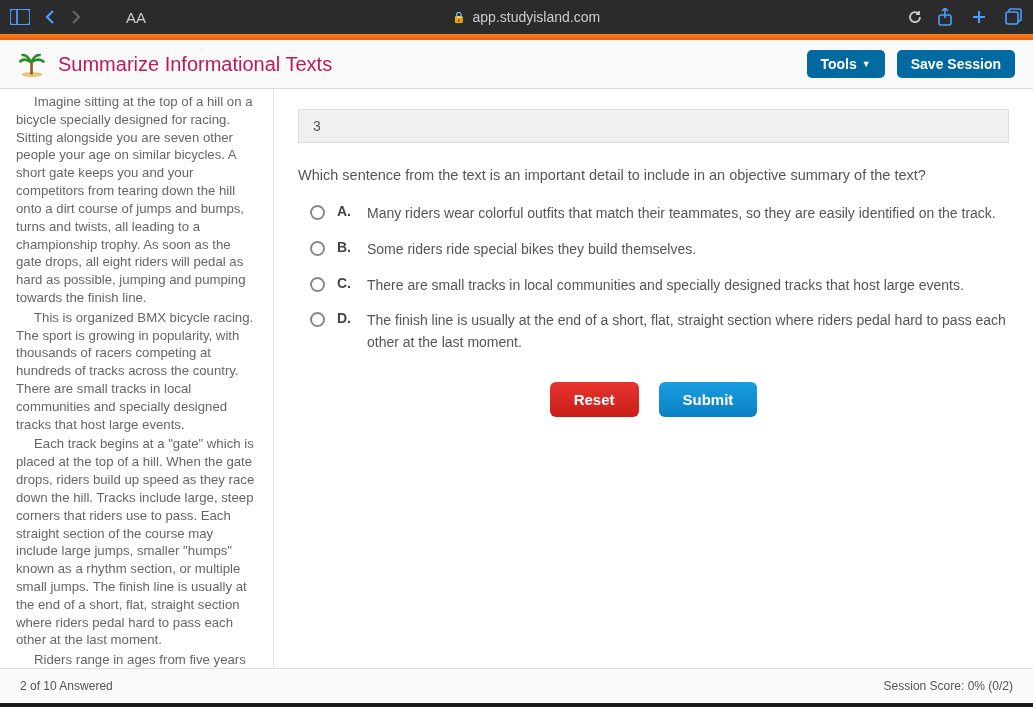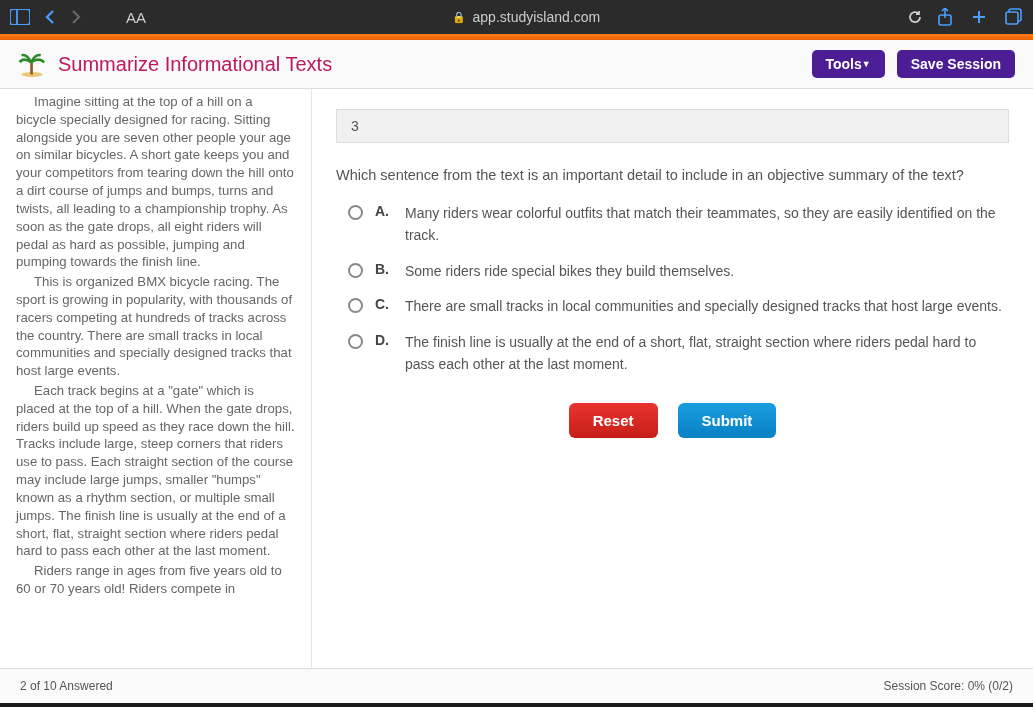--- a/index.html
+++ b/index.html
@@ -45,39 +45,40 @@
       background: #f9f9f9;
       border-bottom: 1px solid #ddd;
       padding: 10px 18px;
       display: flex;
       align-items: center;
       gap: 12px;
     }
     .palm-icon { width: 28px; height: 28px; }
     .title-text { color: #be185d; font-size: 20px; font-weight: 400; flex: 1; }
     .header-btn {
-      background: #4c1d95;
+      background: #0369a1;
       color: #fff;
       border-radius: 5px;
       padding: 6px 14px;
       font-size: 14px;
       font-weight: 600;
       cursor: pointer;
       display: flex;
       align-items: center;
+      gap: 5px;
       border: none;
     }
     .header-btn .caret { font-size: 9px; }
     .content {
       flex: 1;
       display: flex;
       overflow: hidden;
     }
     .passage {
-      width: 312px;
+      width: 274px;
       padding: 4px 16px 12px 16px;
       border-right: 1px solid #e5e5e5;
       color: #666;
       font-size: 13.2px;
       line-height: 1.35;
       overflow: hidden;
     }
     .passage p { margin-bottom: 2px; text-indent: 18px; }
     .question-area {
       flex: 1;

